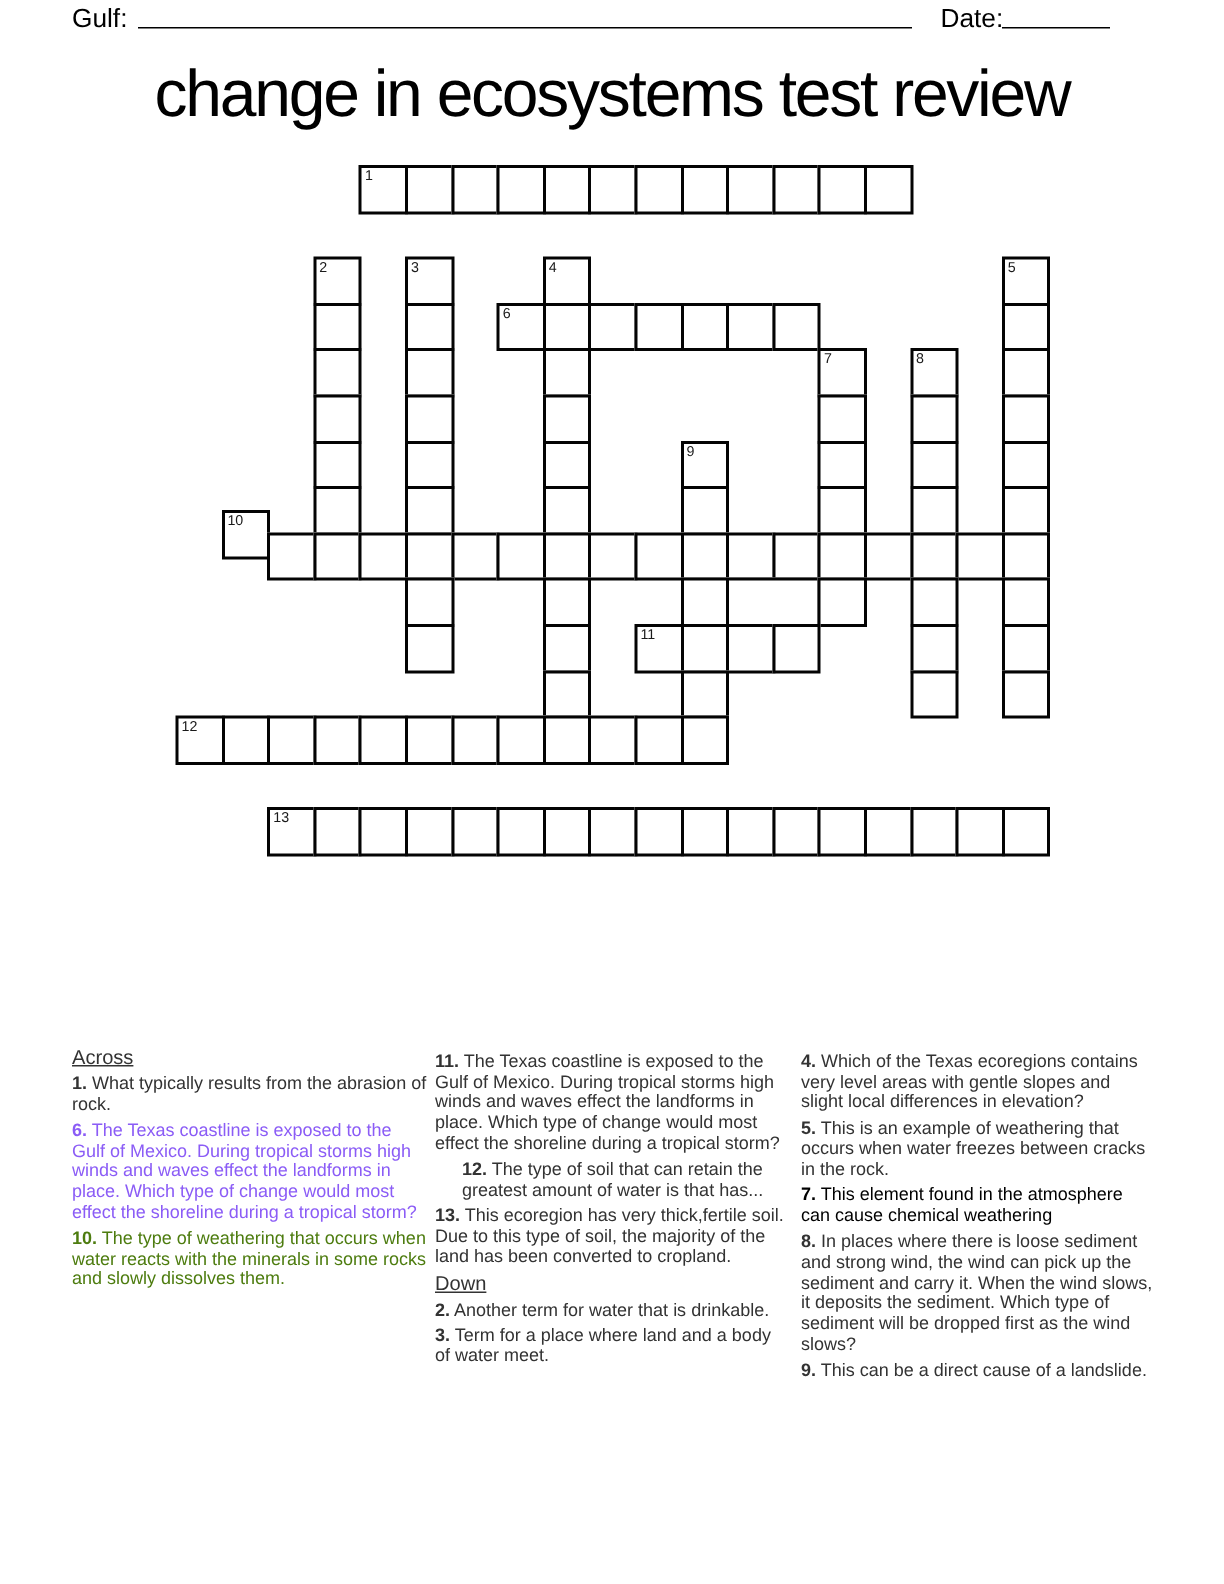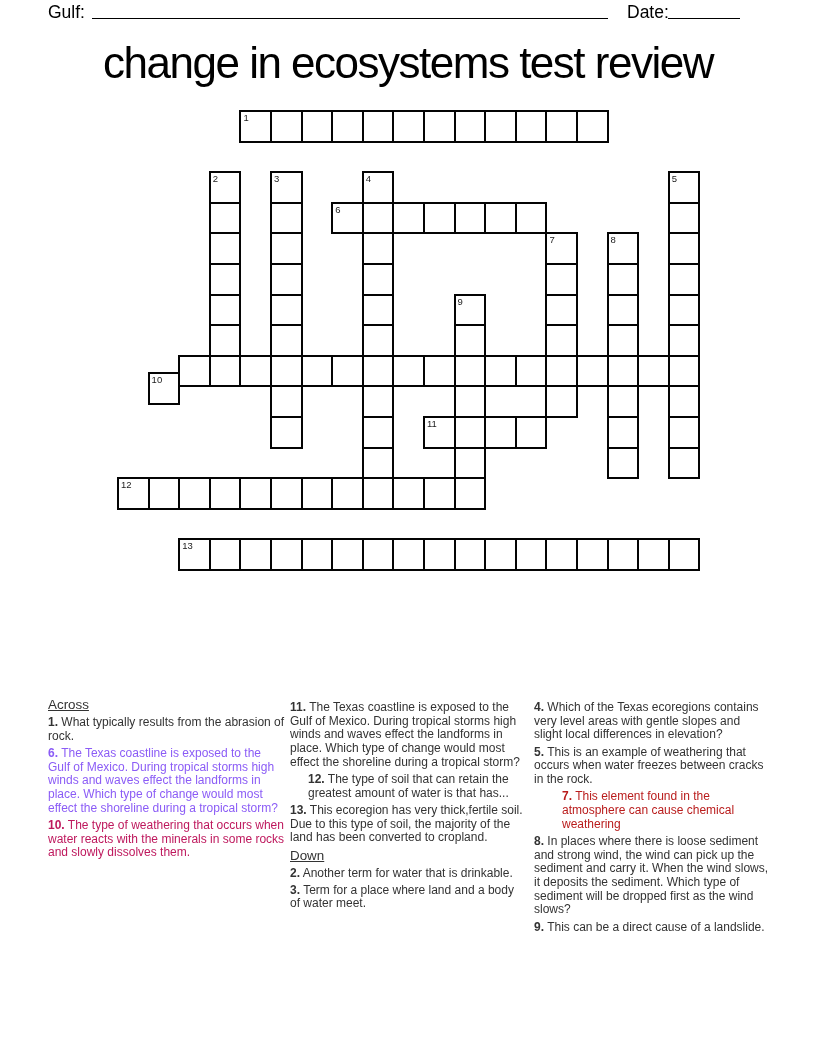--- a/index.html
+++ b/index.html
@@ -127,21 +127,21 @@
     <div class="cell" style="left: 545.4px; top: 293.6px; width: 32.6px; height: 32.6px; border-color: rgb(4, 4, 4); background: rgb(255, 255, 255);"></div>
     <div class="cell" style="left: 606.6px; top: 293.6px; width: 32.6px; height: 32.6px; border-color: rgb(4, 4, 4); background: rgb(255, 255, 255);"></div>
     <div class="cell" style="left: 667.8px; top: 293.6px; width: 32.6px; height: 32.6px; border-color: rgb(4, 4, 4); background: rgb(255, 255, 255);"></div>
     <div class="cell" style="left: 208.8px; top: 324.2px; width: 32.6px; height: 32.6px; border-color: rgb(4, 4, 4); background: rgb(255, 255, 255);"></div>
     <div class="cell" style="left: 270px; top: 324.2px; width: 32.6px; height: 32.6px; border-color: rgb(4, 4, 4); background: rgb(255, 255, 255);"></div>
     <div class="cell" style="left: 361.8px; top: 324.2px; width: 32.6px; height: 32.6px; border-color: rgb(4, 4, 4); background: rgb(255, 255, 255);"></div>
     <div class="cell" style="left: 453.6px; top: 324.2px; width: 32.6px; height: 32.6px; border-color: rgb(4, 4, 4); background: rgb(255, 255, 255);"></div>
     <div class="cell" style="left: 545.4px; top: 324.2px; width: 32.6px; height: 32.6px; border-color: rgb(4, 4, 4); background: rgb(255, 255, 255);"></div>
     <div class="cell" style="left: 606.6px; top: 324.2px; width: 32.6px; height: 32.6px; border-color: rgb(4, 4, 4); background: rgb(255, 255, 255);"></div>
     <div class="cell" style="left: 667.8px; top: 324.2px; width: 32.6px; height: 32.6px; border-color: rgb(4, 4, 4); background: rgb(255, 255, 255);"></div>
-    <div class="cell" style="left: 147.6px; top: 372px; width: 32.6px; height: 32.6px; border-color: rgb(4, 4, 4); background: rgb(255, 255, 255);">
+    <div class="cell" style="left: 147.6px; top: 340px; width: 32.6px; height: 32.6px; border-color: rgb(4, 4, 4); background: rgb(255, 255, 255);">
       <span class="cellnum" style="color: rgb(26, 26, 26);">10</span>
     </div>
     <div class="cell" style="left: 178.2px; top: 354.8px; width: 32.6px; height: 32.6px; border-color: rgb(4, 4, 4); background: rgb(255, 255, 255);"></div>
     <div class="cell" style="left: 208.8px; top: 354.8px; width: 32.6px; height: 32.6px; border-color: rgb(4, 4, 4); background: rgb(255, 255, 255);"></div>
     <div class="cell" style="left: 239.4px; top: 354.8px; width: 32.6px; height: 32.6px; border-color: rgb(4, 4, 4); background: rgb(255, 255, 255);"></div>
     <div class="cell" style="left: 270px; top: 354.8px; width: 32.6px; height: 32.6px; border-color: rgb(4, 4, 4); background: rgb(255, 255, 255);"></div>
     <div class="cell" style="left: 300.6px; top: 354.8px; width: 32.6px; height: 32.6px; border-color: rgb(4, 4, 4); background: rgb(255, 255, 255);"></div>
     <div class="cell" style="left: 331.2px; top: 354.8px; width: 32.6px; height: 32.6px; border-color: rgb(4, 4, 4); background: rgb(255, 255, 255);"></div>
     <div class="cell" style="left: 361.8px; top: 354.8px; width: 32.6px; height: 32.6px; border-color: rgb(4, 4, 4); background: rgb(255, 255, 255);"></div>
     <div class="cell" style="left: 392.4px; top: 354.8px; width: 32.6px; height: 32.6px; border-color: rgb(4, 4, 4); background: rgb(255, 255, 255);"></div>
@@ -208,30 +208,30 @@
     <div class="cell" style="left: 606.6px; top: 538.4px; width: 32.6px; height: 32.6px; border-color: rgb(4, 4, 4); background: rgb(255, 255, 255);"></div>
     <div class="cell" style="left: 637.2px; top: 538.4px; width: 32.6px; height: 32.6px; border-color: rgb(4, 4, 4); background: rgb(255, 255, 255);"></div>
     <div class="cell" style="left: 667.8px; top: 538.4px; width: 32.6px; height: 32.6px; border-color: rgb(4, 4, 4); background: rgb(255, 255, 255);"></div>
   </div>
 
 <div id="clues">
   <div class="clue-col" id="clue-col-0" style="left: 48px; width: 237px;">
       <div class="clue-head" style="color: rgb(51, 51, 51);">Across</div>
       <p class="clue" style="color: rgb(51, 51, 51);"><b>1.</b><span> What typically results from the abrasion of rock.</span></p>
       <p class="clue" style="color: #8b5cf6;"><b>6.</b><span> The Texas coastline is exposed to the Gulf of Mexico. During tropical storms high winds and waves effect the landforms in place. Which type of change would most effect the shoreline during a tropical storm?</span></p>
-      <p class="clue" style="color: #be185d;"><b>10.</b><span> The type of weathering that occurs when water reacts with the minerals in some rocks and slowly dissolves them.</span></p>
+      <p class="clue" style="color: #4d7c0f;"><b>10.</b><span> The type of weathering that occurs when water reacts with the minerals in some rocks and slowly dissolves them.</span></p>
     </div>
   <div class="clue-col" id="clue-col-1" style="left: 290px; width: 237px; padding-top: 3px;">
       <p class="clue" style="color: rgb(51, 51, 51);"><b>11.</b><span> The Texas coastline is exposed to the Gulf of Mexico. During tropical storms high winds and waves effect the landforms in place. Which type of change would most effect the shoreline during a tropical storm?</span></p>
       <p class="clue" style="color: rgb(51, 51, 51); margin-left: 18px;"><b>12.</b><span> The type of soil that can retain the greatest amount of water is that has...</span></p>
       <p class="clue" style="color: rgb(51, 51, 51);"><b>13.</b><span> This ecoregion has very thick,fertile soil. Due to this type of soil, the majority of the land has been converted to cropland.</span></p>
       <div class="clue-head" style="color: rgb(51, 51, 51);">Down</div>
       <p class="clue" style="color: rgb(51, 51, 51);"><b>2.</b><span> Another term for water that is drinkable.</span></p>
       <p class="clue" style="color: rgb(51, 51, 51);"><b>3.</b><span> Term for a place where land and a body of water meet.</span></p>
     </div>
   <div class="clue-col" id="clue-col-2" style="left: 534px; width: 237px; padding-top: 3px;">
       <p class="clue" style="color: rgb(51, 51, 51);"><b>4.</b><span> Which of the Texas ecoregions contains very level areas with gentle slopes and slight local differences in elevation?</span></p>
       <p class="clue" style="color: rgb(51, 51, 51);"><b>5.</b><span> This is an example of weathering that occurs when water freezes between cracks in the rock.</span></p>
-      <p class="clue" style="color: #b91c1c; margin-left: 28px;"><b>7.</b><span> This element found in the atmosphere can cause chemical weathering</span></p>
+      <p class="clue" style="color: #000000;"><b>7.</b><span> This element found in the atmosphere can cause chemical weathering</span></p>
       <p class="clue" style="color: rgb(51, 51, 51);"><b>8.</b><span> In places where there is loose sediment and strong wind, the wind can pick up the sediment and carry it. When the wind slows, it deposits the sediment. Which type of sediment will be dropped first as the wind slows?</span></p>
       <p class="clue" style="color: rgb(51, 51, 51);"><b>9.</b><span> This can be a direct cause of a landslide.</span></p>
     </div>
 </div>
 
 </body></html>

